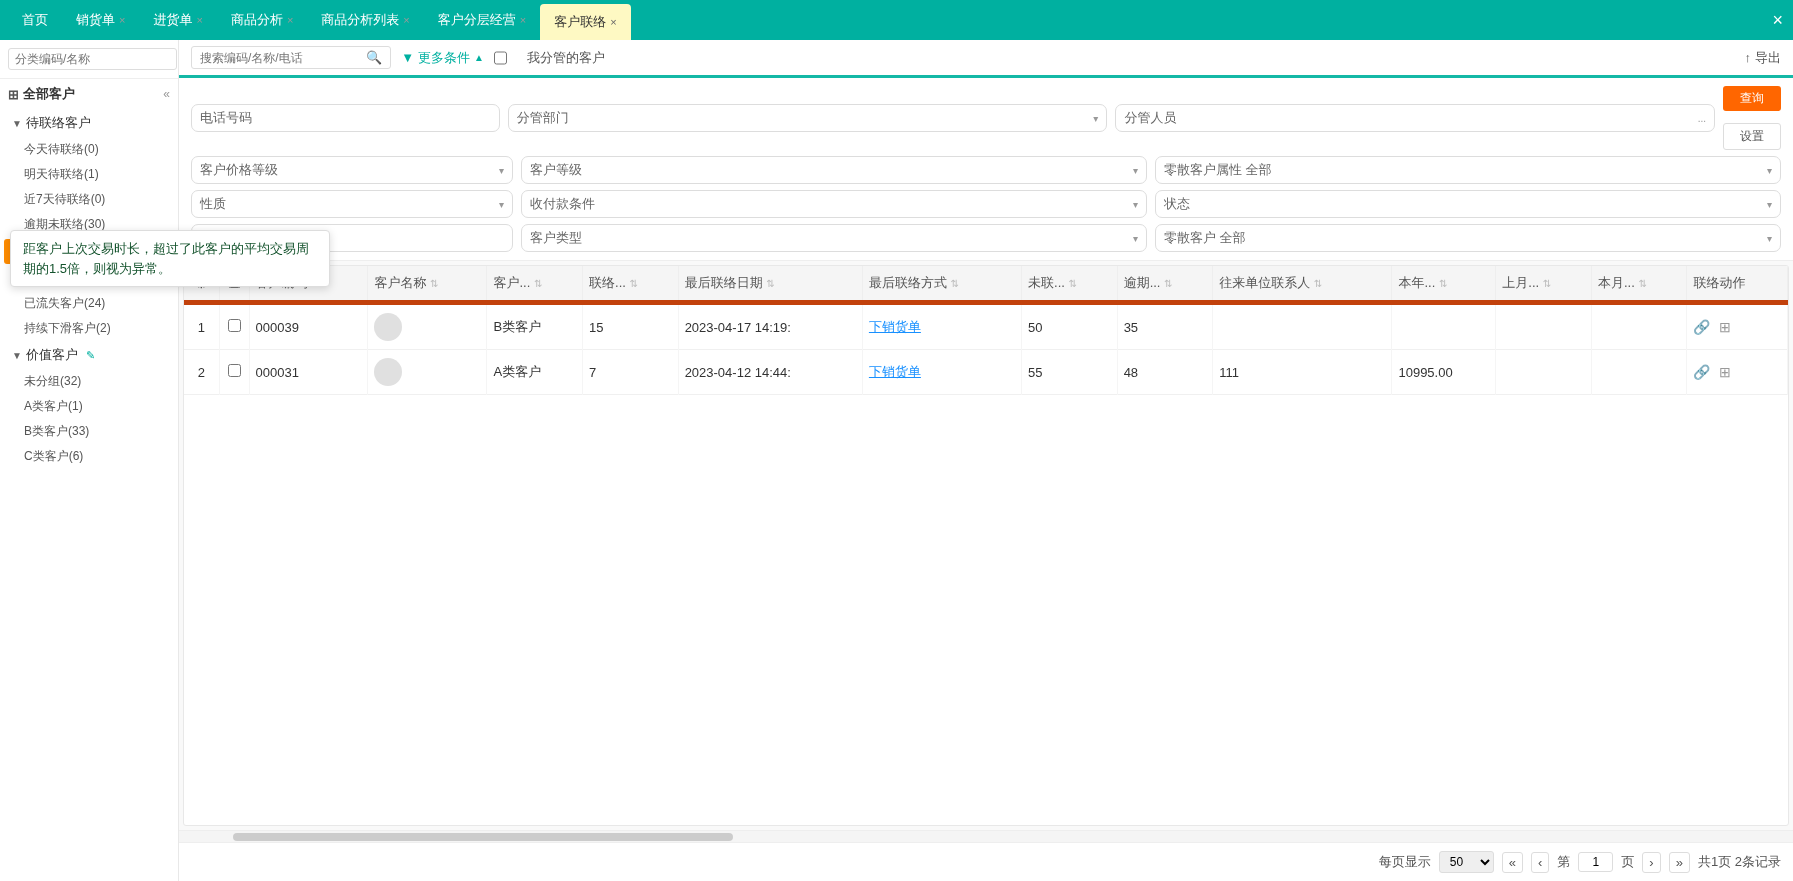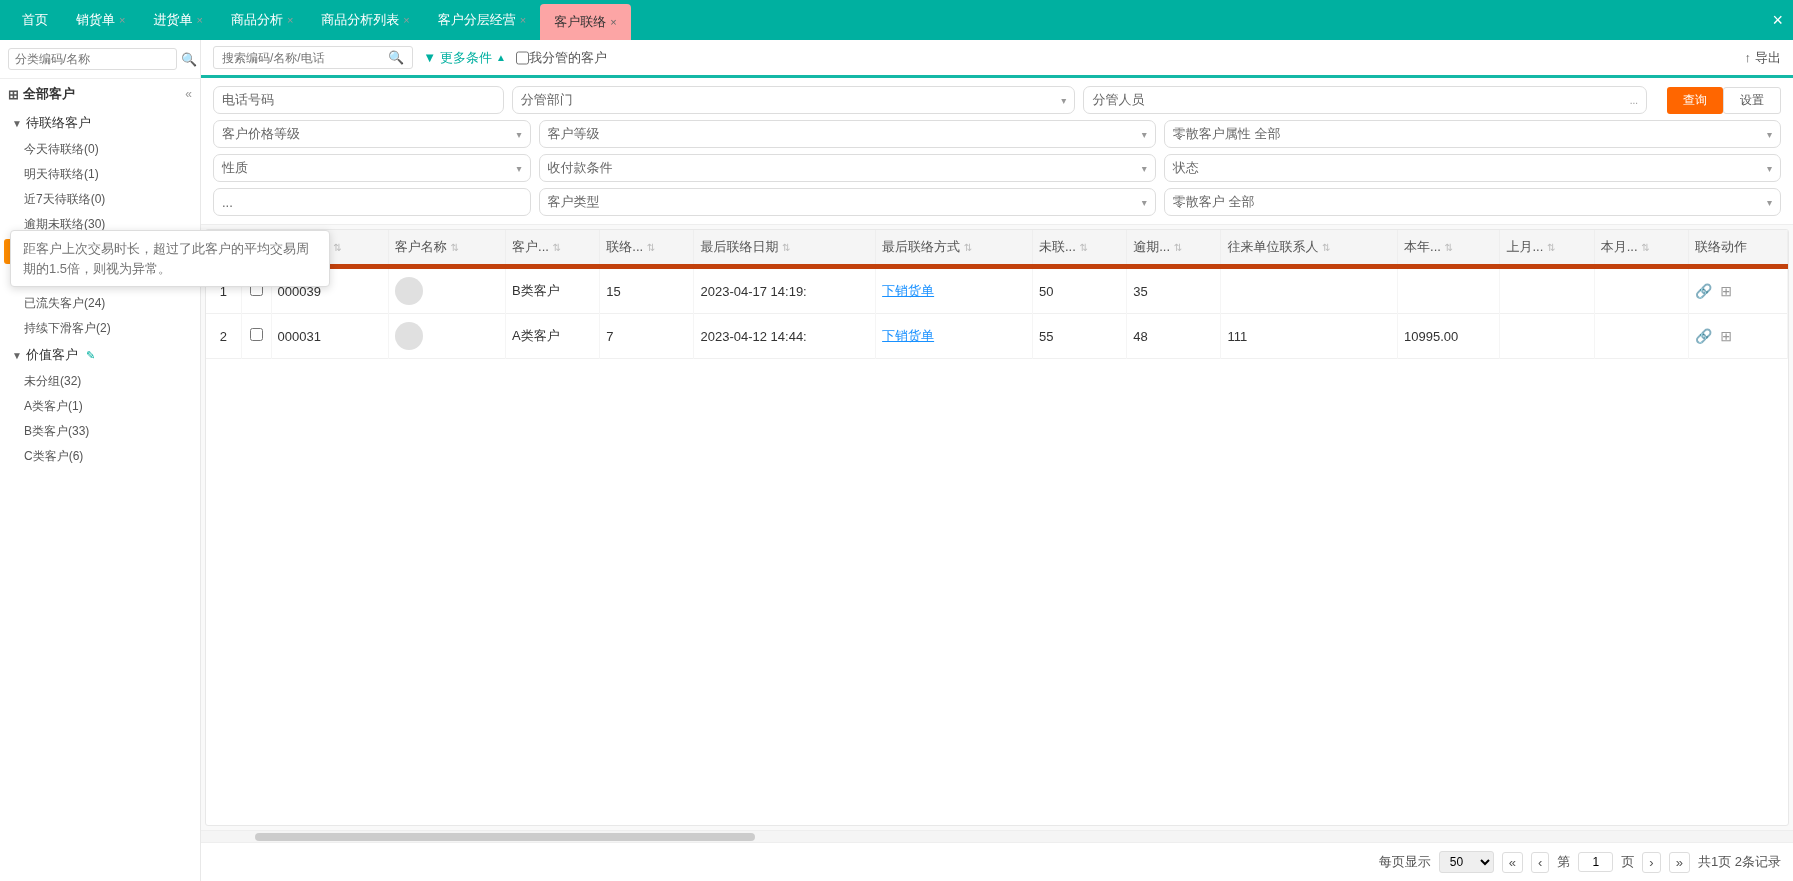--- a/index.html
+++ b/index.html
@@ -11,38 +11,38 @@
       background: #00b0a0; height: 40px; padding: 0 8px;
       color: white; position: relative;
     }
     .top-nav .nav-item {
       padding: 0 14px; height: 40px; line-height: 40px;
       cursor: pointer; color: white; font-size: 13px;
       display: flex; align-items: center; gap: 4px;
       white-space: nowrap;
     }
     .top-nav .nav-item.active {
-      background: #fca5a5; color: #333; border-radius: 4px 4px 0 0;
+      background: #fef9c3; color: #333; border-radius: 4px 4px 0 0;
       margin-top: 4px; height: 36px;
     }
     .top-nav .nav-item .close-x {
       font-size: 11px; color: #999; cursor: pointer;
     }
     .top-nav .nav-item.active .close-x { color: #666; }
     .top-nav .window-close {
       position: absolute; right: 10px; top: 50%; transform: translateY(-50%);
       color: white; font-size: 18px; cursor: pointer;
     }
 
     
     .main-layout { display: flex; height: calc(881px - 40px); }
 
     
     .sidebar {
-      width: 201px; background: white; border-right: 1px solid #e8e8e8;
+      width: 179px; background: white; border-right: 1px solid #e8e8e8;
       display: flex; flex-direction: column; overflow: hidden;
       flex-shrink: 0;
     }
     .sidebar-search {
       padding: 8px; border-bottom: 1px solid #eee;
       display: flex; align-items: center; gap: 4px;
     }
     .sidebar-search input {
       flex: 1; border: 1px solid #ddd; border-radius: 3px;
       padding: 3px 6px; font-size: 12px; outline: none;
@@ -76,21 +76,21 @@
     }
     .sidebar-item.active {
       background: #ff8c00; color: white; border-radius: 3px;
       margin: 1px 4px;
     }
 
     
     .tooltip-box {
       position: absolute; left: 10px; top: 230px; z-index: 100;
       background: white; border: 1px solid #ddd; border-radius: 4px;
-      padding: 8px 12px; font-size: 12px; color: #737373;
+      padding: 8px 12px; font-size: 12px; color: #14532d;
       box-shadow: 0 2px 8px rgba(0,0,0,0.15); max-width: 320px;
       line-height: 1.5;
     }
 
     
     .content-area {
       flex: 1; display: flex; flex-direction: column; overflow: hidden;
       background: #f9f9f9;
     }
 
@@ -106,21 +106,21 @@
       padding: 3px 8px; background: white; gap: 6px; min-width: 200px;
     }
     .filter-bar .search-input-wrap input {
       border: none; outline: none; font-size: 12px; width: 160px;
     }
     .filter-bar .more-conditions {
       display: flex; align-items: center; gap: 4px;
       color: #00b0a0; cursor: pointer; font-size: 12px; white-space: nowrap;
     }
     .filter-bar .my-customer {
-      display: flex; gap: 0;
+      display: flex; gap: 20px;
       font-size: 12px; color: #555; cursor: pointer;
     }
     .filter-bar .export-btn {
       margin-left: auto; display: flex; align-items: center; gap: 4px;
       color: #555; cursor: pointer; font-size: 12px;
     }
 
     
     .advanced-filter {
       background: white; border-bottom: 1px solid #eee;
@@ -134,21 +134,21 @@
       display: flex; align-items: center;
       border: 1px solid #ddd; border-radius: 7px;
       padding: 4px 8px; background: white;
       min-width: 200px; height: 28px; cursor: pointer;
       flex: 1; justify-content: space-between; font-size: 12px; color: #555;
     }
     .filter-field .field-label { color: #666; }
     .filter-field .dropdown-arrow { color: #999; font-size: 10px; }
     .filter-field-wide { flex: 2; }
     .filter-actions {
-      display: flex; flex-direction: row; gap: 0; margin-left: 12px;
+      display: flex; flex-direction: column; gap: 12px; margin-left: 0;
     }
     .btn-query {
       background: #ff6600; color: white; border: none;
       padding: 4px 16px; border-radius: 3px; cursor: pointer; font-size: 12px;
     }
     .btn-settings {
       background: white; color: #555; border: 1px solid #ddd;
       padding: 4px 16px; border-radius: 3px; cursor: pointer; font-size: 12px;
     }
 

